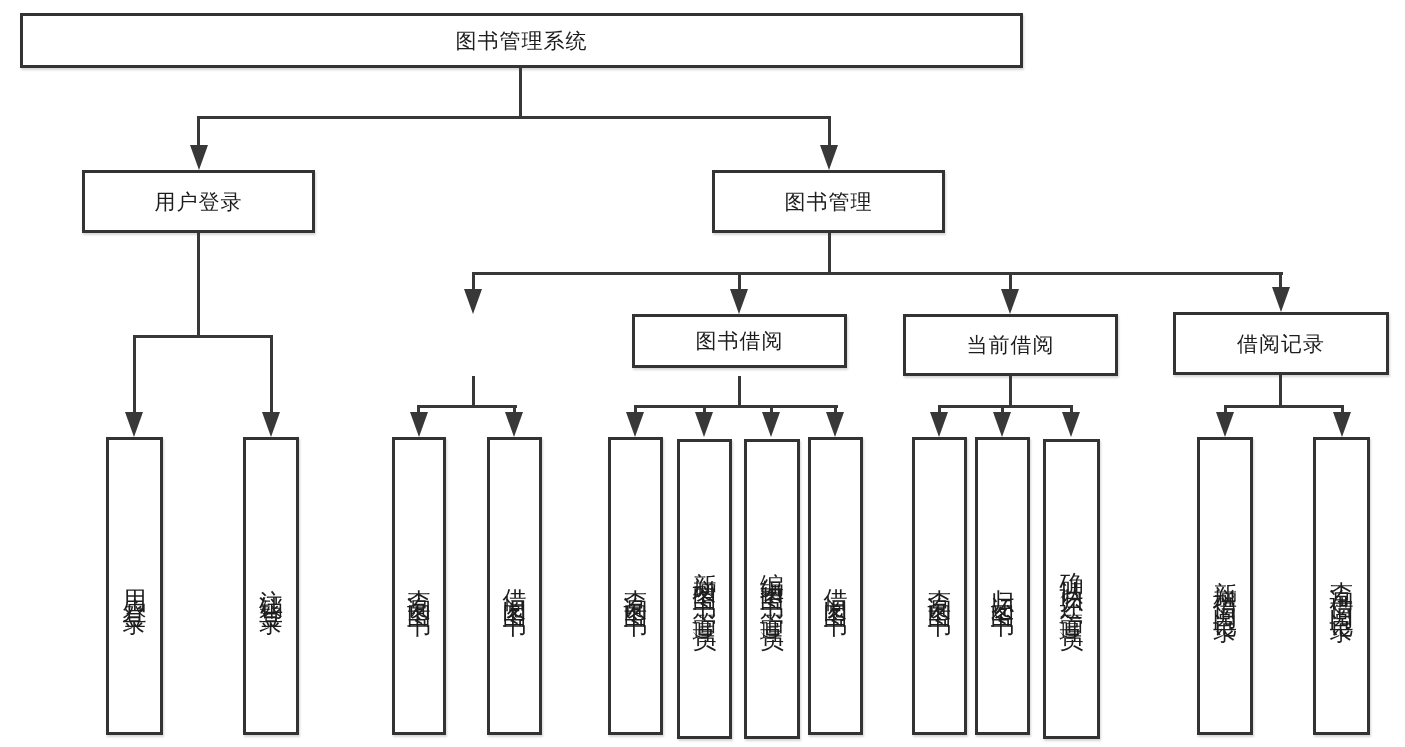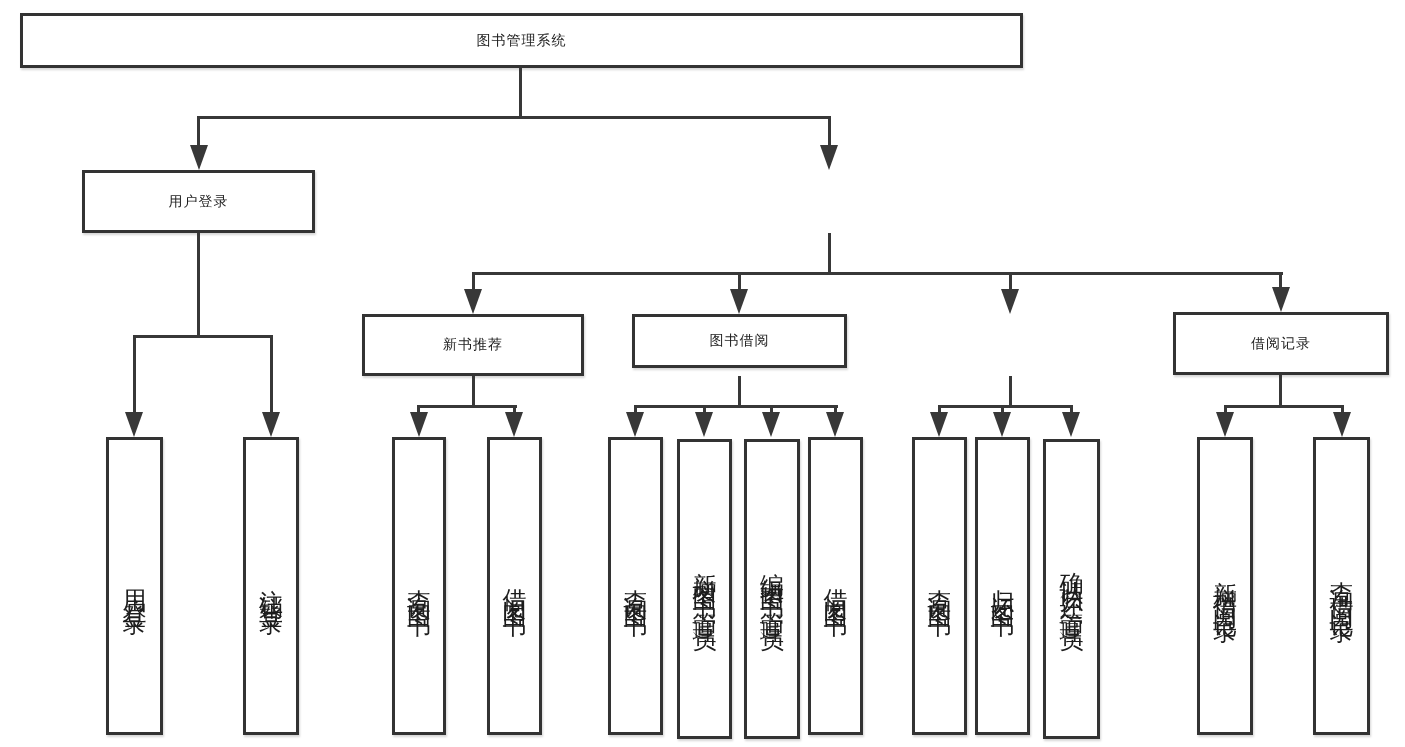--- a/index.html
+++ b/index.html
@@ -5,21 +5,21 @@
   html,body{margin:0;padding:0;background:#ffffff;}
   .canvas{
     position:relative;width:1405px;height:747px;background:#ffffff;
     font-family:"Liberation Sans","DejaVu Sans",sans-serif;color:#1d1d1d;overflow:hidden;
   }
   .node{
     position:absolute;box-sizing:border-box;border:3px solid #333333;background:#ffffff;
     display:flex;align-items:center;justify-content:center;
     box-shadow:1px 2px 2px rgba(0,0,0,0.16);
   }
-  .h-label{font-size:14px;letter-spacing:1px;white-space:nowrap;}
+  .h-label{font-size:21px;letter-spacing:1px;white-space:nowrap;}
   .v-label{
     writing-mode:vertical-rl;font-size:24px;letter-spacing:8px;line-height:1;
     white-space:nowrap;
   }
   .line{position:absolute;background:#383838;}
   .arrow{
     position:absolute;width:0;height:0;
     border-left:9px solid transparent;border-right:9px solid transparent;
     border-top:25px solid #383838;
   }
@@ -33,26 +33,29 @@
 
 <div class="canvas">
 
   <div class="node" style="left:20px;top:13px;width:1003px;height:55px">
     <span class="h-label">图书管理系统</span>
   </div>
 
   <div class="node" style="left:82px;top:170px;width:233px;height:63px">
     <span class="h-label">用户登录</span>
   </div>
+  <div class="node" style="left:712px;top:170px;width:233px;height:63px">
+    <span class="h-label">图书管理</span>
+  </div>
 
-  <div class="node" style="left:362px;top:314px;width:222px;height:62px">
-    <span class="h-label">新书推荐</span>
-  </div>
   <div class="node" style="left:632px;top:314px;width:215px;height:54px">
     <span class="h-label">图书借阅</span>
+  </div>
+  <div class="node" style="left:903px;top:314px;width:215px;height:62px">
+    <span class="h-label">当前借阅</span>
   </div>
   <div class="node" style="left:1173px;top:312px;width:216px;height:63px">
     <span class="h-label">借阅记录</span>
   </div>
 
   <div class="node" style="left:106px;top:437px;width:57px;height:298px">
     <span class="v-label">用户登录</span>
   </div>
   <div class="node" style="left:243px;top:437px;width:56px;height:298px">
     <span class="v-label">注销登录</span>

